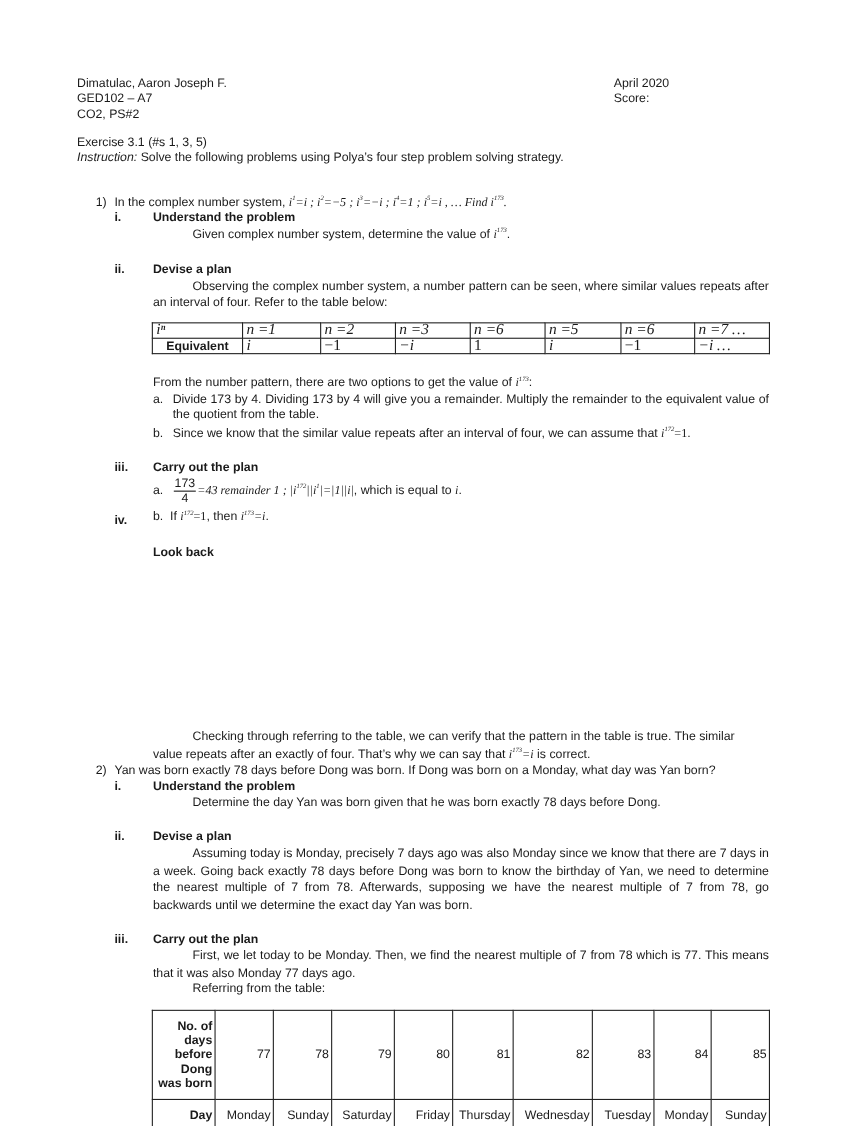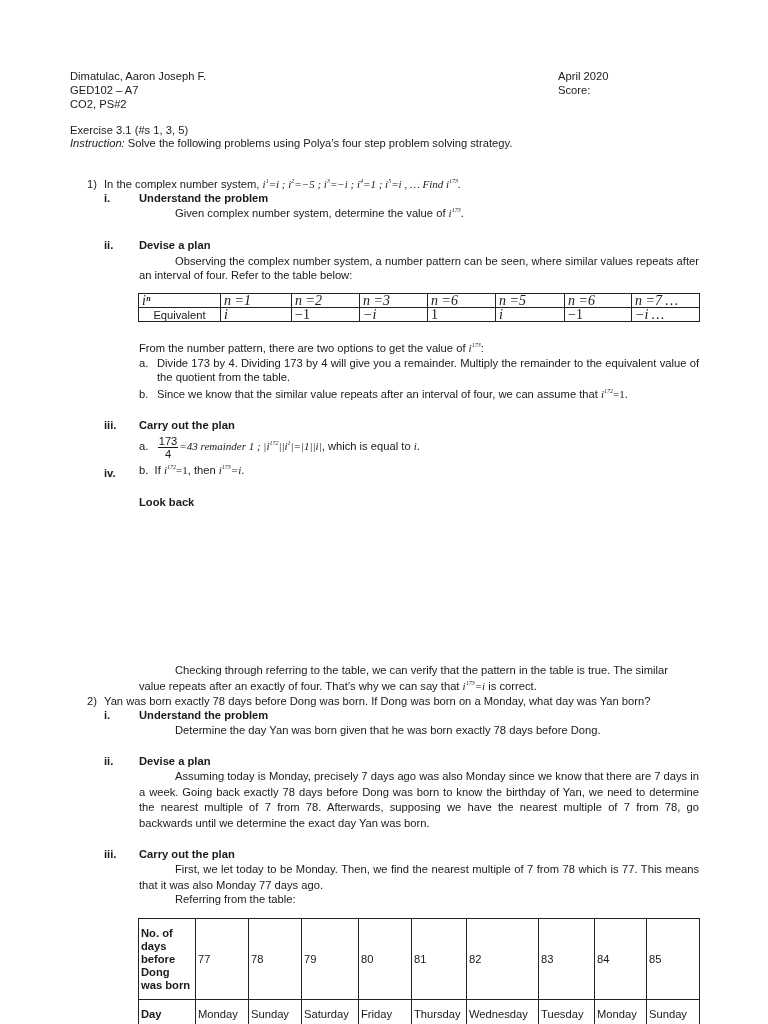--- a/index.html
+++ b/index.html
@@ -14,24 +14,24 @@
   .mu { font-family: "Liberation Serif", serif; font-size: 11px; }
   sup { font-size: 6px; vertical-align: 5px; line-height: 0; }
   .just { white-space: normal; text-align: justify; text-align-last: left; }
   .frac { display: inline-block; vertical-align: middle; text-align: center; line-height: 12px; margin-right: 1px; }
   .frac .num { display: block; border-bottom: 1px solid #1a1a1a; padding: 0 1px; }
   .frac .den { display: block; }
 
   table { border-collapse: collapse; position: absolute; }
   #t1 { left: 138px; top: 293px; width: 561px; table-layout: fixed; }
   #t1 td { border: 1px solid #222; height: 13px; padding: 0 3px; font-size: 14px; line-height: 12px; }
-  #t1 td.lbl { font-weight: normal; text-align: center; font-family: "Liberation Sans", sans-serif; font-size: 11.2px; }
+  #t1 td.lbl { font-weight: bold; text-align: center; font-family: "Liberation Sans", sans-serif; font-size: 11.2px; }
 
   #t2 { left: 138px; top: 918px; width: 561px; table-layout: fixed; }
-  #t2 td { border: 1px solid #222; text-align: left; vertical-align: middle; padding: 0 2px; font-size: 11.2px; line-height: 13px; }
+  #t2 td { border: 1px solid #222; text-align: right; vertical-align: middle; padding: 0 2px; font-size: 11.2px; line-height: 13px; }
   #t2 tr.r1 td { height: 80px; }
   #t2 tr.r2 td { height: 28px; }
   #t2 td.hd { font-weight: bold; }
 </style>
 </head>
 <body>
 
 <div class="abs" style="left:70px;top:69px;">Dimatulac, Aaron Joseph F.</div>
 <div class="abs" style="left:70px;top:83px;">GED102 – A7</div>
 <div class="abs" style="left:70px;top:97px;">CO2, PS#2</div>

